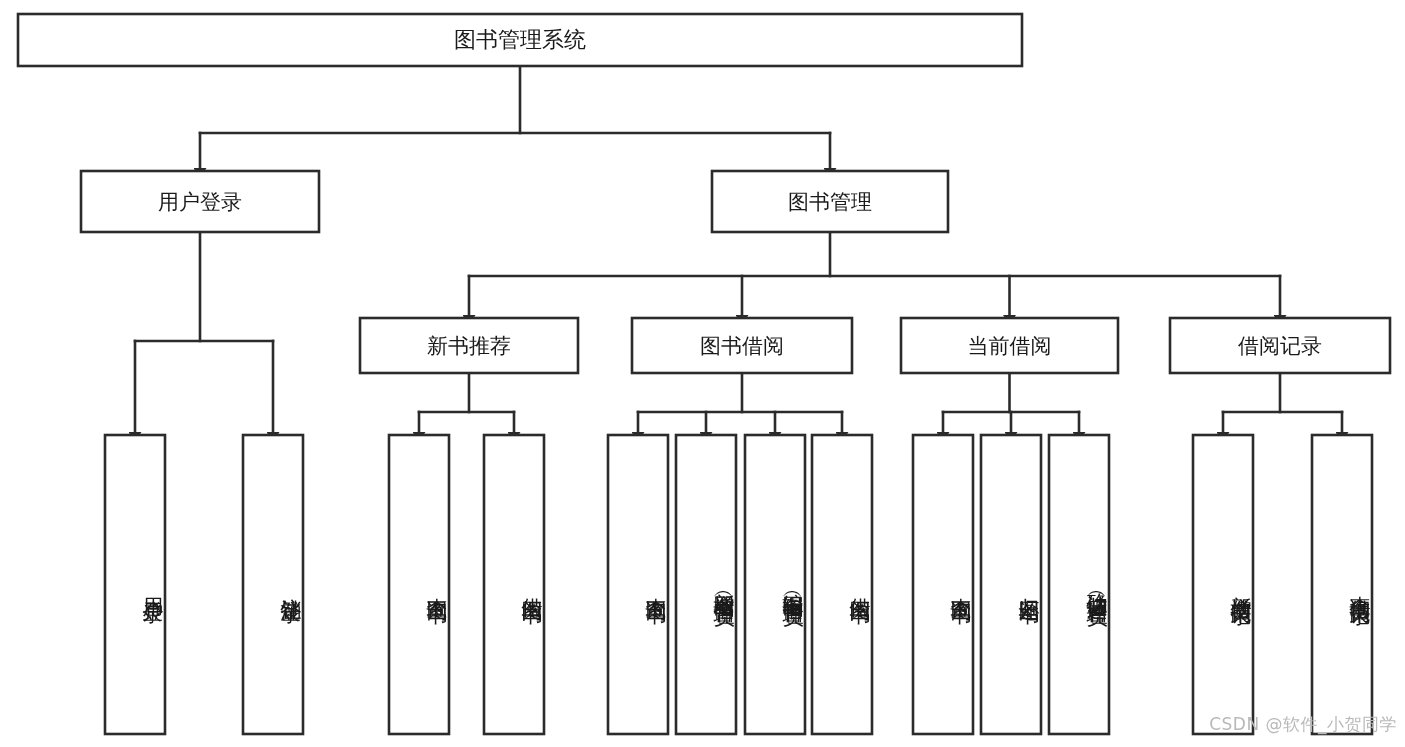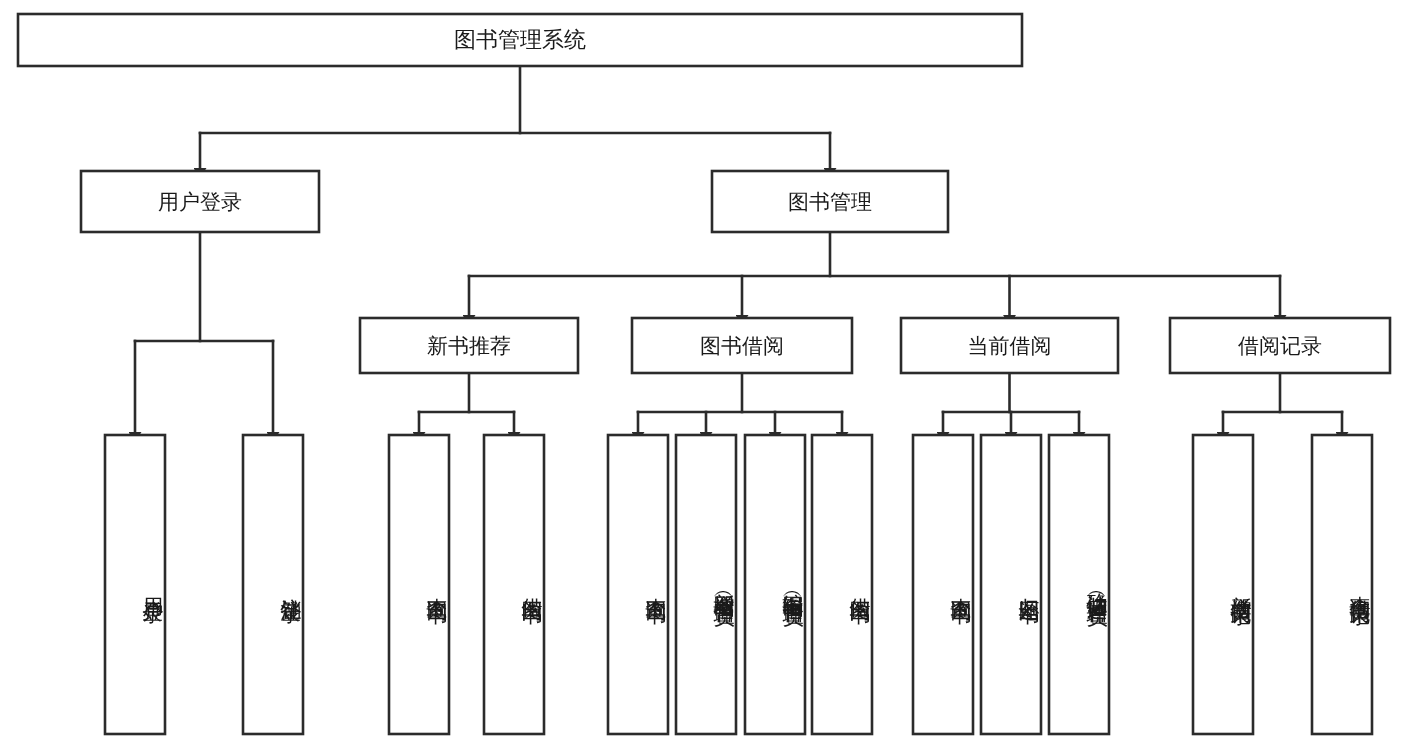--- a/index.html
+++ b/index.html
@@ -204,13 +204,14 @@
       <div class="vert-label" style="left: 676px; top: 443px; width: 60px; height: 283px;">新增图书（管理员）</div>
       <div class="vert-label" style="left: 745px; top: 443px; width: 60px; height: 283px;">编辑图书（管理员）</div>
       <div class="vert-label" style="left: 812px; top: 443px; width: 60px; height: 283px;">借阅图书</div>
       <div class="vert-label" style="left: 913px; top: 443px; width: 60px; height: 283px;">查询图书</div>
       <div class="vert-label" style="left: 981px; top: 443px; width: 60px; height: 283px;">归还图书</div>
       <div class="vert-label" style="left: 1049px; top: 443px; width: 60px; height: 283px;">确认归还（管理员）</div>
       <div class="vert-label" style="left: 1193px; top: 443px; width: 60px; height: 283px;">新增借阅记录</div>
       <div class="vert-label" style="left: 1312px; top: 443px; width: 60px; height: 283px;">查询借阅记录</div>
     </div>
 
+  <div id="watermark">CSDN @软件_小贺同学</div>
 </div>
 
 </body></html>

